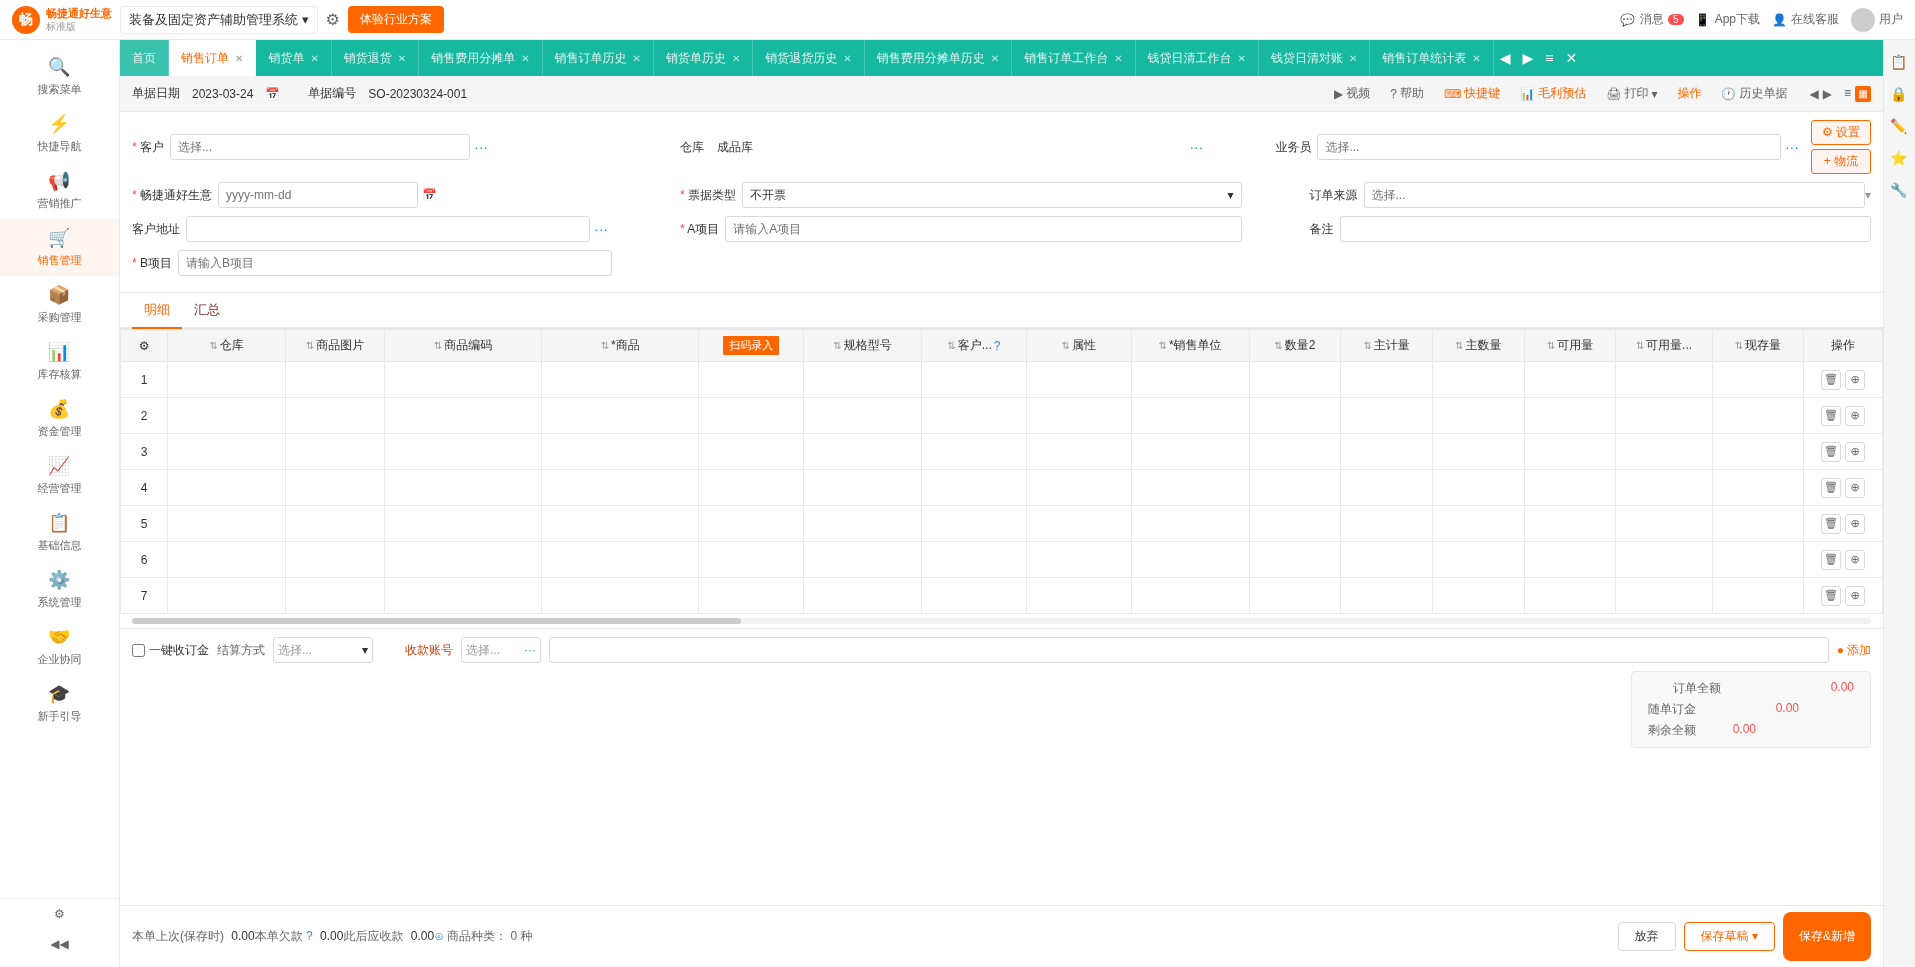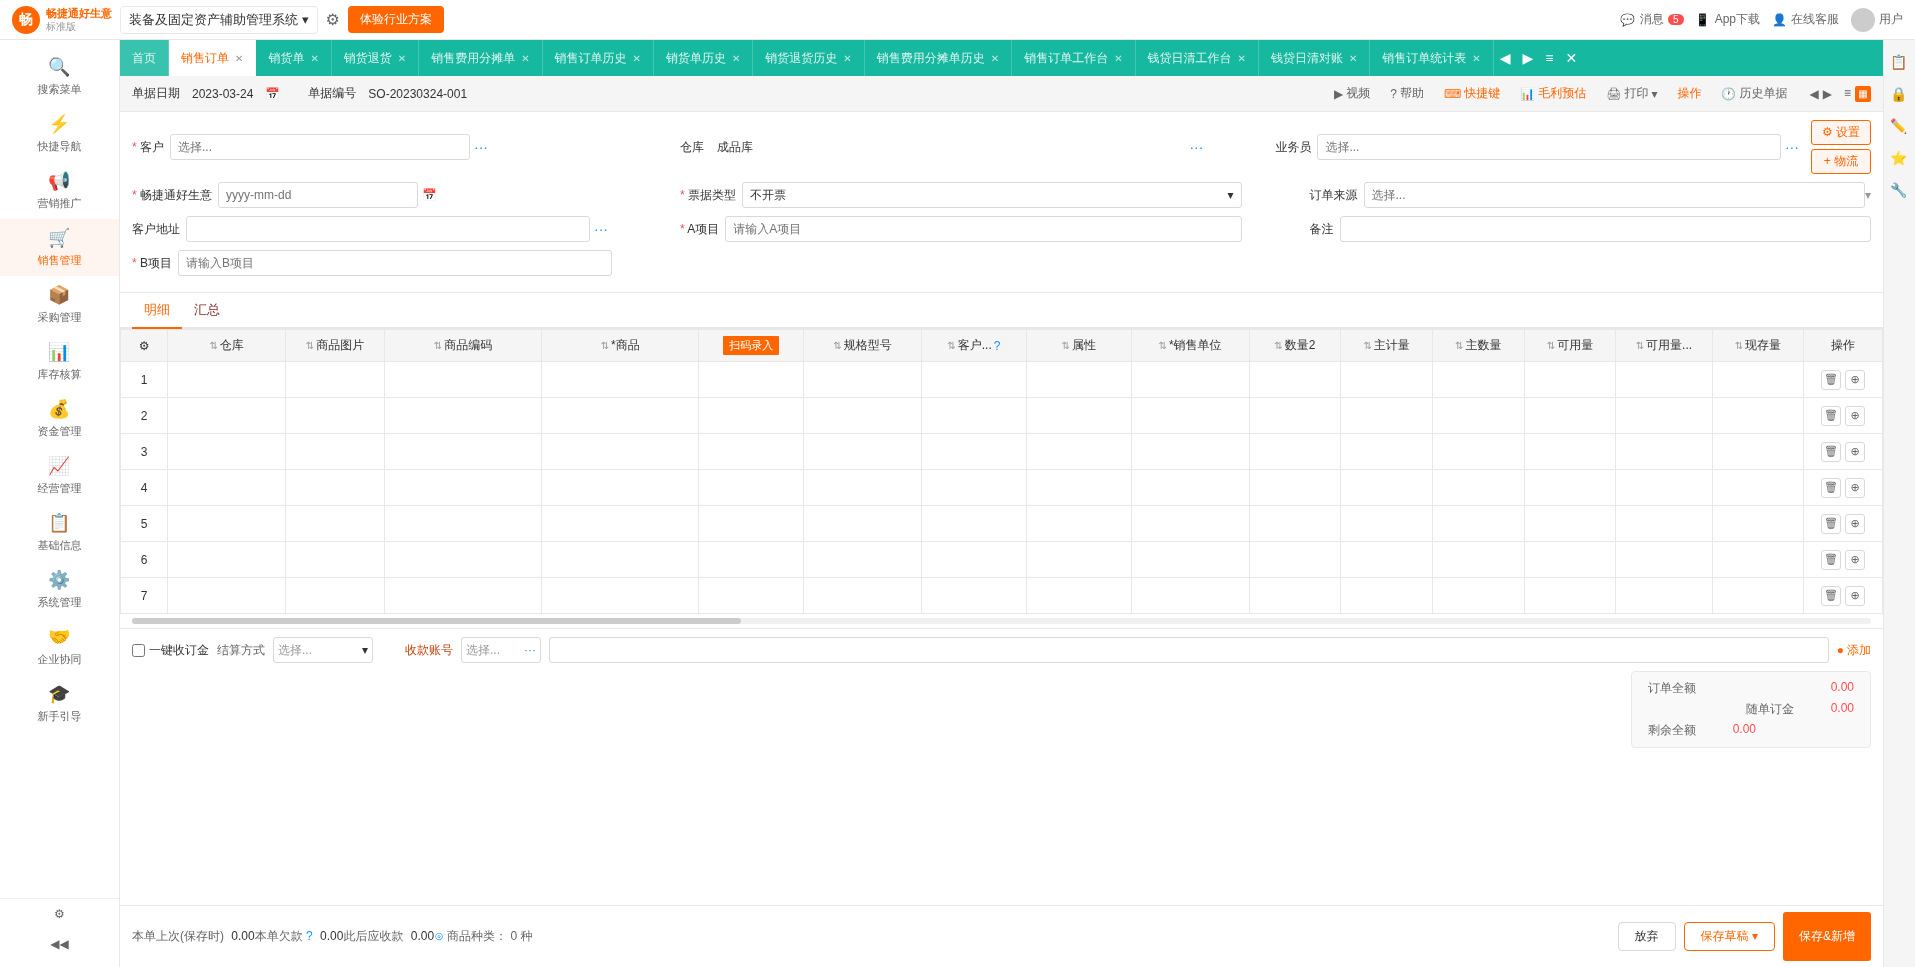--- a/index.html
+++ b/index.html
@@ -184,21 +184,21 @@
       padding: 6px 12px;
       background: #fff;
       display: flex;
       align-items: center;
       justify-content: space-between;
     }
     .footer-left { display: flex; align-items: center; gap: 0; font-size: 12px; color: #666; }
     .footer-right { display: flex; align-items: center; gap: 8px; }
     .btn-abandon { border: 1px solid #d9d9d9; background: #fff; padding: 5px 16px; border-radius: 4px; cursor: pointer; font-size: 12px; color: #333; }
     .btn-save-draft { border: 1px solid #ff6600; background: #fff; color: #ff6600; padding: 5px 16px; border-radius: 4px; cursor: pointer; font-size: 12px; }
-    .btn-save-new { background: #ff6600; color: white; border: none; padding: 16px 16px; border-radius: 3px; cursor: pointer; font-size: 12px; }
+    .btn-save-new { background: #ff6600; color: white; border: none; padding: 16px 16px; border-radius: 8px; cursor: pointer; font-size: 12px; }
     
     
     .bottom-area {
       padding: 4px 12px 8px;
       background: #fff;
       border-top: 1px solid #e8e8e8;
     }
     .payment-row { display: flex; align-items: center; gap: 8px; font-size: 12px; padding: 4px 0; }
     .checkbox-label { display: flex; align-items: center; gap: 4px; cursor: pointer; }
     
@@ -804,24 +804,24 @@
           <input type="text" class="form-input" style="width: 60px; text-align: right;">
           <div style="display:flex;align-items:center;gap:3px;color:#ff6600;cursor:pointer;">
             <span>●</span>
             <span>添加</span>
           </div>
         </div>
 
         <div style="display:flex;justify-content:flex-end;margin-top:4px;">
           <div style="background:#f9f9f9;border:1px solid #e8e8e8;border-radius:4px;padding:6px 16px;font-size:12px;min-width:240px;">
             <div style="display:flex;justify-content:space-between;padding:2px 0;">
-              <span style="color:#666;">订单全额</span>
+              <span style="color:#666;margin-left:25px;">订单全额</span>
               <span style="color:#ff4d4f;font-weight:500;min-width:60px;text-align:right;">0.00</span>
             </div>
-            <div style="display:flex;justify-content:flex-end;padding:2px 0;">
+            <div style="display:flex;justify-content:flex-start;padding:2px 0;gap:43px;">
               <span style="color:#666;">随单订金</span>
               <span style="color:#ff4d4f;font-weight:500;min-width:60px;text-align:right;">0.00</span>
             </div>
             <div style="display:flex;padding:2px 0;">
               <span style="color:#666;">剩余全额</span>
               <span style="color:#ff4d4f;font-weight:500;min-width:60px;text-align:right;">0.00</span>
             </div>
           </div>
         </div>
       </div>

